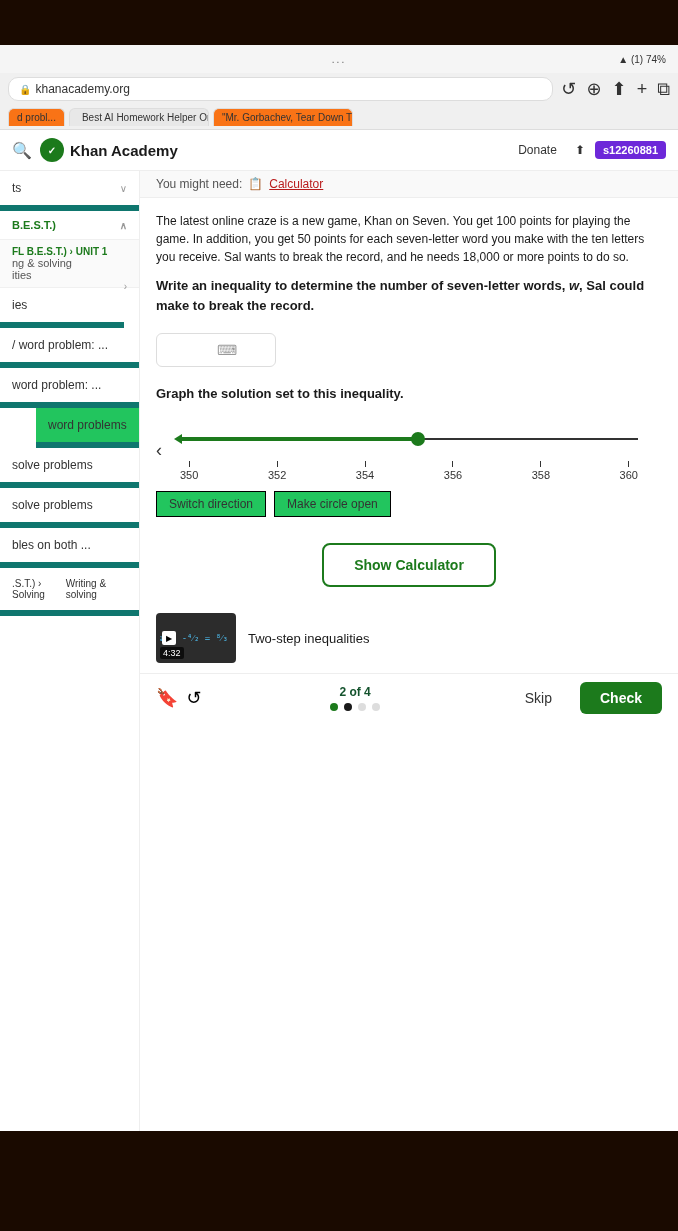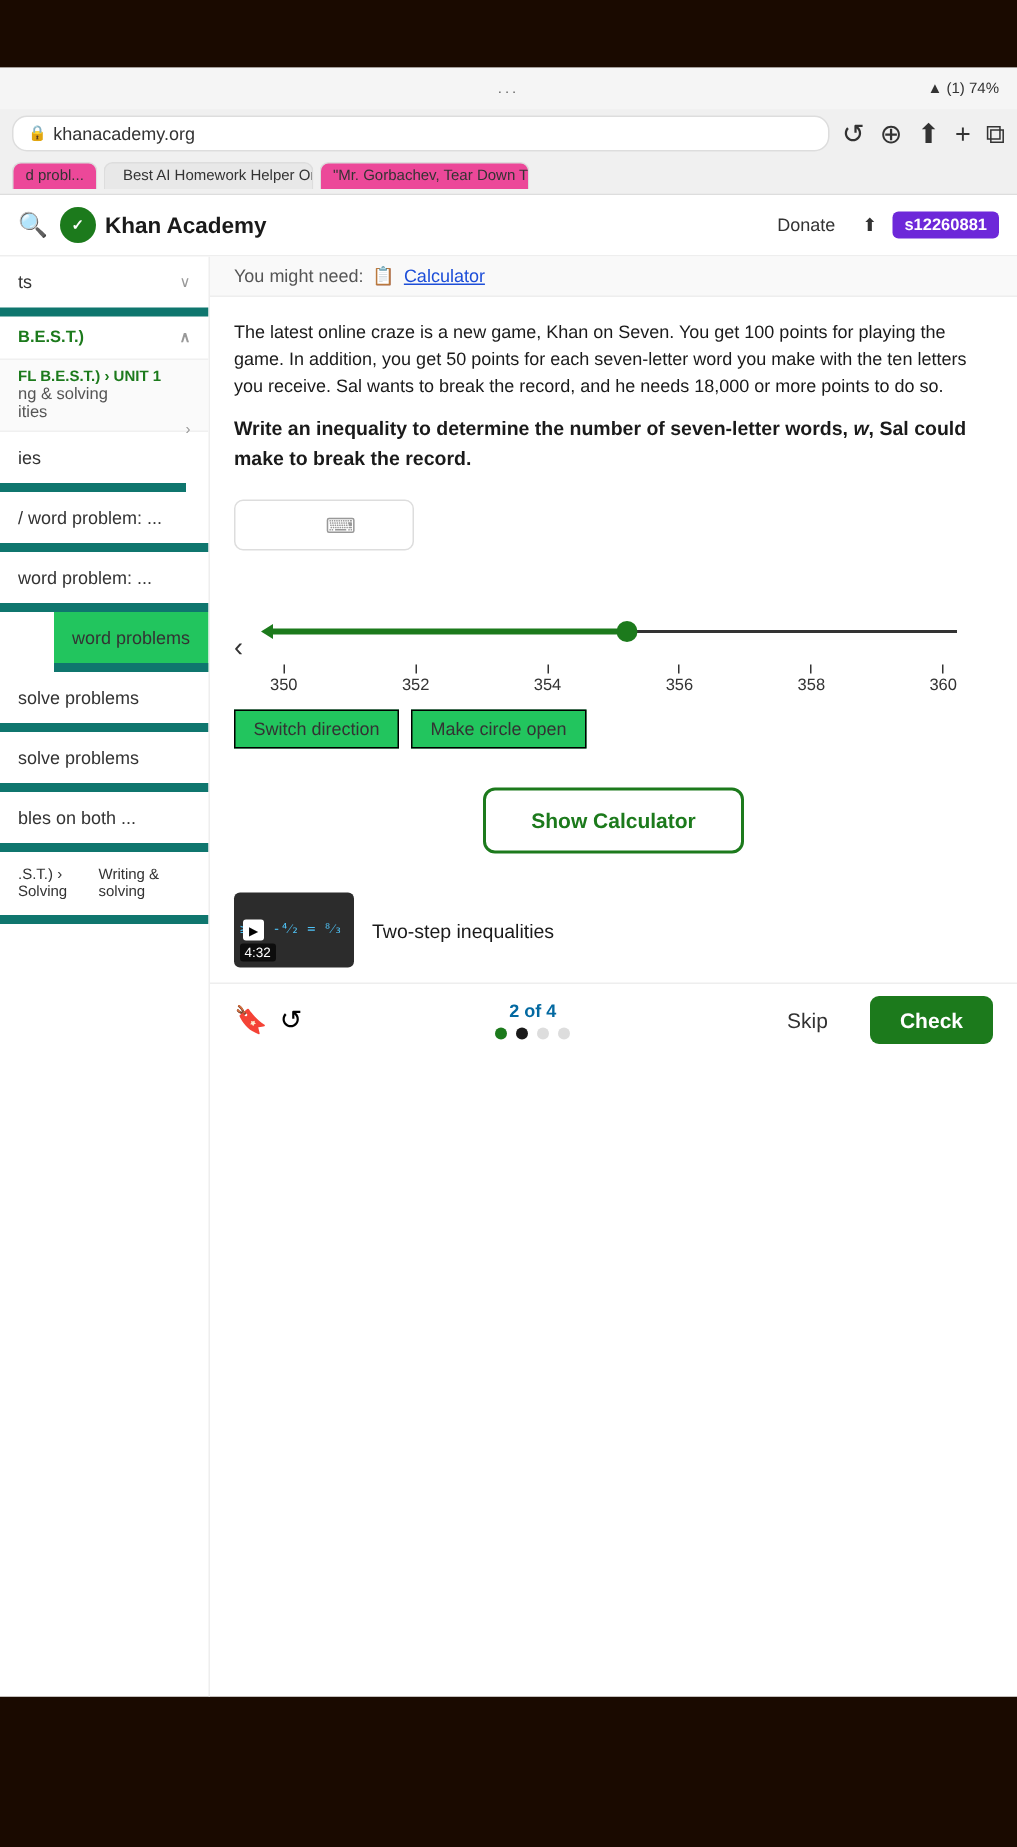--- a/index.html
+++ b/index.html
@@ -87,21 +87,21 @@
     .tabs-row {
       display: flex;
       align-items: center;
       padding: 3px 8px;
       gap: 4px;
       overflow-x: hidden;
       background: #f0f0f0;
     }
 
     .tab-item {
-      background: #ec4899;
+      background: #f97316;
       border-radius: 6px 6px 0 0;
       padding: 3px 8px;
       font-size: 10px;
       color: #333;
       white-space: nowrap;
       overflow: hidden;
       text-overflow: ellipsis;
       max-width: 140px;
       border: 1px solid #ddd;
       border-bottom: none;
@@ -488,21 +488,21 @@
     }
 
     .progress-text {
       flex: 1;
       text-align: center;
     }
 
     .progress-label {
       font-size: 12px;
       font-weight: 600;
-      color: #0369a1;
+      color: #14532d;
     }
 
     .progress-dots {
       display: flex;
       justify-content: center;
       gap: 6px;
       margin-top: 4px;
     }
 
     .progress-dot {
@@ -647,37 +647,38 @@
           <div style="font-size:10px">.S.T.) › Solving</div>
           <div style="font-size:10px">Writing &amp; solving</div>
         </div>
       </div>
 
       <div class="content">
 
         <div class="you-might-need">
           <span>You might need:</span>
           <span>📋</span>
-          <span style="color:#1d4ed8;cursor:pointer;text-decoration:underline">Calculator</span>
+          <span style="color:#b91c1c;cursor:pointer;text-decoration:underline">Calculator</span>
         </div>
 
         <div class="problem-text">
           <span>The latest online craze is a new game, Khan on Seven. You get 100 points for playing the game. In addition, you get 50 points for each seven-letter word you make with the ten letters you receive. Sal wants to break the record, and he needs 18,000 or more points to do so.</span>
         </div>
 
         <div class="write-inequality">
           <span>Write an inequality to determine the number of seven-letter words, <em>w</em>, Sal could make to break the record.</span>
         </div>
 
         <div class="answer-box">
           <input type="text" style="width: 40px;">
           <span class="answer-box-icon">⌨</span>
         </div>
 
         <div class="graph-section">
+          <div class="graph-title">Graph the solution set to this inequality.</div>
 
           <div class="nl-wrapper">
             <span class="nl-back-arrow">‹</span>
             <div class="number-line-container">
               <div class="number-line">
                 <div class="number-line-track">
                   <div class="number-line-arrow-left"></div>
                   <div class="number-line-filled"></div>
                   <div class="dot-closed"></div>
                 </div>

